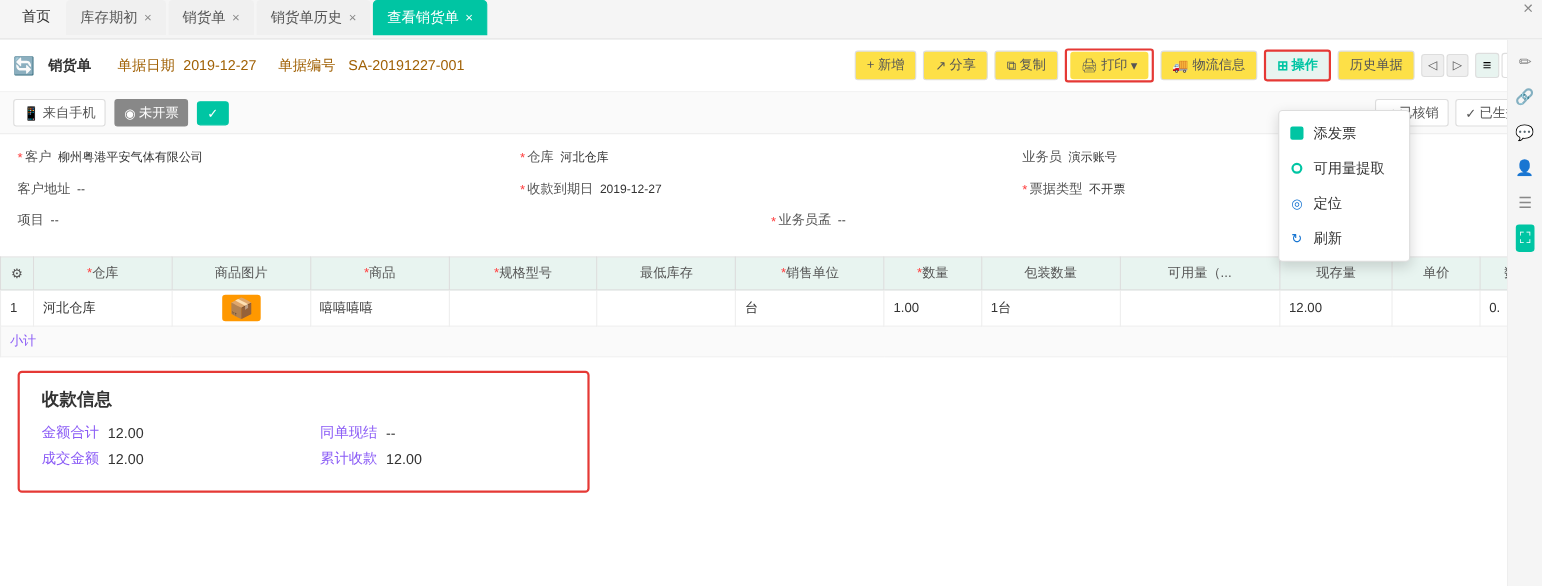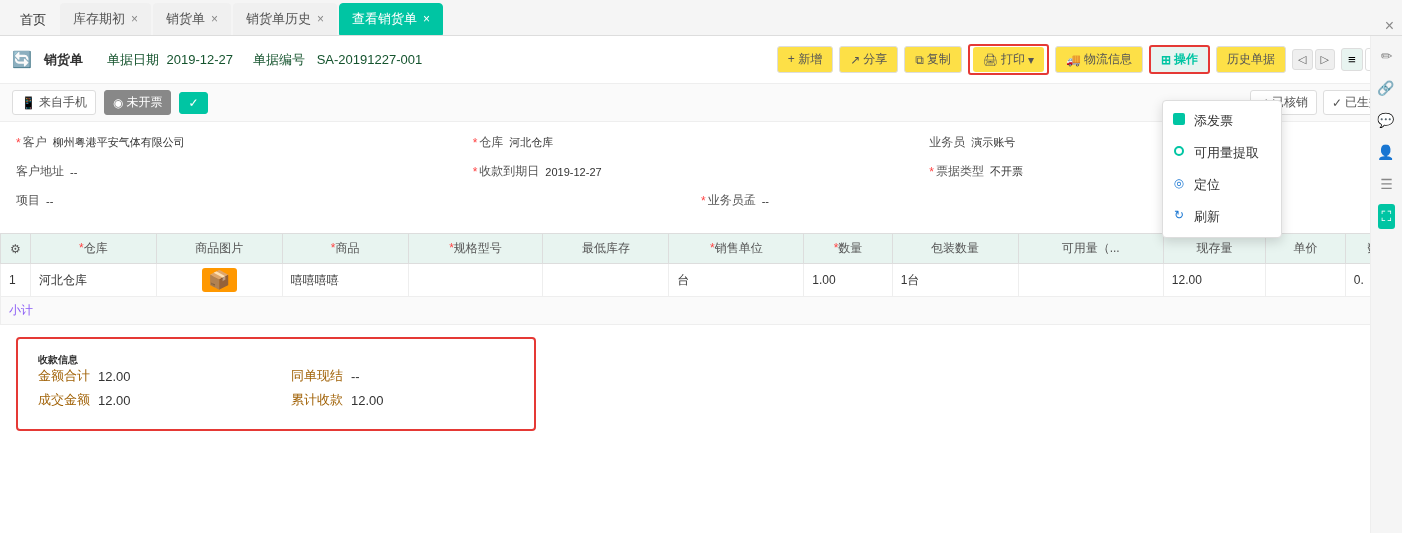--- a/index.html
+++ b/index.html
@@ -1,20 +1,20 @@
 <!DOCTYPE html>
 <html><head>
   <meta charset="utf-8">
   <style>
     * { box-sizing: border-box; margin: 0; padding: 0; }
     body { font-family: 'Microsoft YaHei', Arial, sans-serif; font-size: 13px; background: #f0f2f5; color: #333; }
 
     
     .tab-bar {
-      display: flex; align-items: flex-end; background: #f5f5f5; border-bottom: 1px solid #ddd;
+      display: flex; align-items: flex-start; background: #f5f5f5; border-bottom: 1px solid #ddd;
       padding: 0 8px; height: 36px; gap: 2px;
     }
     .tab {
       display: flex; align-items: center; padding: 6px 12px; border-radius: 4px 4px 0 0;
       border: 1px solid transparent; cursor: pointer; white-space: nowrap; font-size: 13px;
       background: #f0f0f0; color: #555;
     }
     .tab.active {
       background: #00c5a3; color: #fff; border-color: #00c5a3;
     }
@@ -29,21 +29,21 @@
     }
 
     
     .toolbar {
       display: flex; align-items: center; padding: 8px 12px; border-bottom: 1px solid #eee;
       gap: 8px; flex-wrap: wrap;
     }
     .doc-icon { color: #00c5a3; font-size: 16px; margin-right: 4px; }
     .doc-title { font-weight: bold; color: #333; margin-right: 16px; }
     .doc-meta { color: #555; font-size: 13px; margin-right: 12px; }
-    .doc-meta span { color: #14532d; }
+    .doc-meta span { color: #a16207; }
 
     .toolbar-actions { margin-left: auto; display: flex; align-items: center; gap: 6px; }
     .btn-action {
       display: flex; align-items: center; gap: 3px; padding: 4px 10px;
       border: 1px solid #ddd; border-radius: 3px; background: #fde047; cursor: pointer;
       font-size: 12px; color: #555; white-space: nowrap;
     }
     .btn-action.highlighted { border: 2px solid #e53935; background: #fff; color: #555; }
     .btn-yihexiao { background: #00c5a3; color: #fff; border-color: #00c5a3; }
     .btn-yishengxiao { background: #00c5a3; color: #fff; border-color: #00c5a3; }
@@ -80,37 +80,37 @@
     table .th-gear { width: 30px; text-align: center; }
     table .required { color: #f44; }
     table tbody tr:nth-child(even) { background: #fafafa; }
     table .subtotal { background: #f9f9f9; color: #8b5cf6; }
 
     
     .bottom-info {
       border: 2px solid #e53935; border-radius: 4px; padding: 14px 20px;
       margin: 12px 16px; display: inline-block; min-width: 520px;
     }
-    .info-title { font-weight: bold; font-size: 10px; margin-bottom: 0; }
+    .info-title { font-weight: bold; font-size: 16px; margin-bottom: 10px; }
     .info-grid { display: grid; grid-template-columns: 1fr 1fr; gap: 6px 30px; }
     .info-row { display: flex; align-items: center; gap: 8px; }
-    .info-label { color: #a16207; white-space: nowrap; }
+    .info-label { color: #8b5cf6; white-space: nowrap; }
     .info-val { color: #333; }
     .info-val.red { color: #e53935; }
     .info-val.blue { color: #1565c0; font-size: 12px; }
 
     
     .dropdown-menu {
       position: absolute; top: 64px; right: 120px;
       background: #fff; border: 1px solid #ddd; border-radius: 4px;
       box-shadow: 0 4px 12px rgba(0,0,0,0.15); z-index: 100; min-width: 120px;
       padding: 4px 0;
     }
     .dropdown-menu-item {
-      display: flex; align-items: flex-start; gap: 8px; padding: 7px 9px;
+      display: flex; align-items: center; gap: 8px; padding: 7px 9px;
       cursor: pointer; font-size: 13px; color: #333;
     }
     .dropdown-icon { width: 14px; height: 14px; display: inline-flex; align-items: center; justify-content: center; }
     .icon-square { background: #00c5a3; border-radius: 2px; width: 12px; height: 12px; }
     .icon-circle-blue { background: #1976d2; border-radius: 50%; width: 10px; height: 10px; }
     .icon-circle-outline { border: 2px solid #00c5a3; border-radius: 50%; width: 10px; height: 10px; }
     .icon-location { color: #1976d2; font-size: 12px; }
     .icon-refresh { color: #1976d2; font-size: 12px; }
 
     

